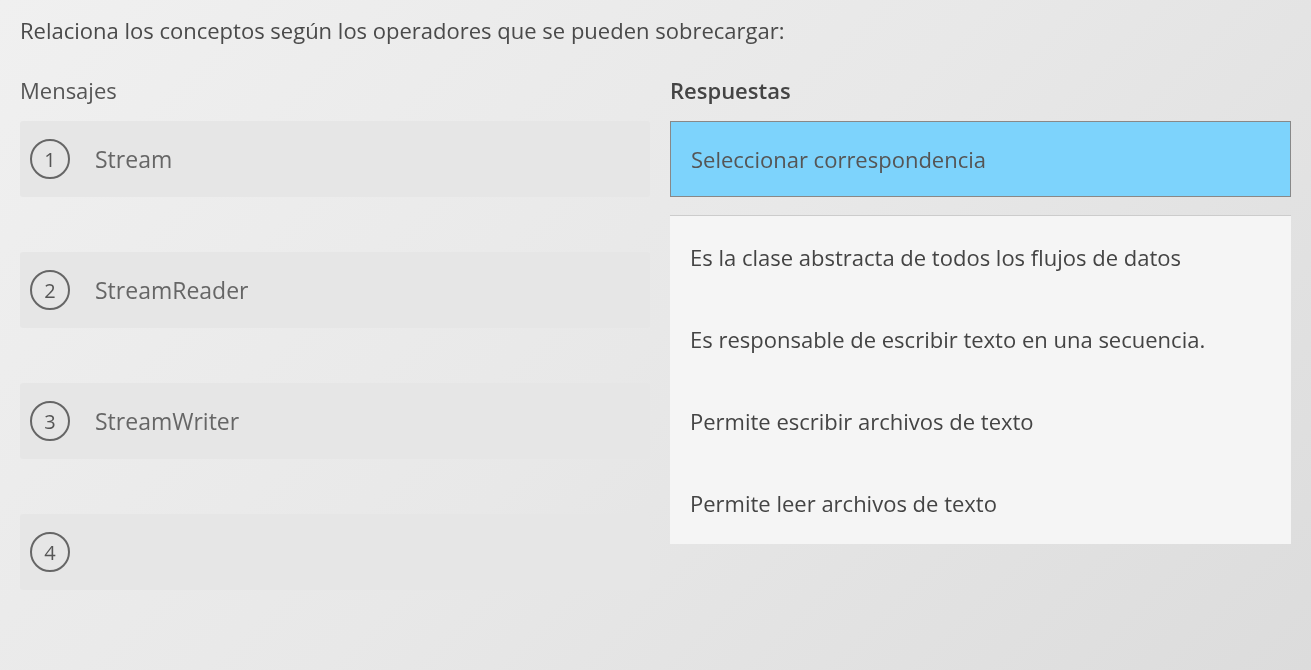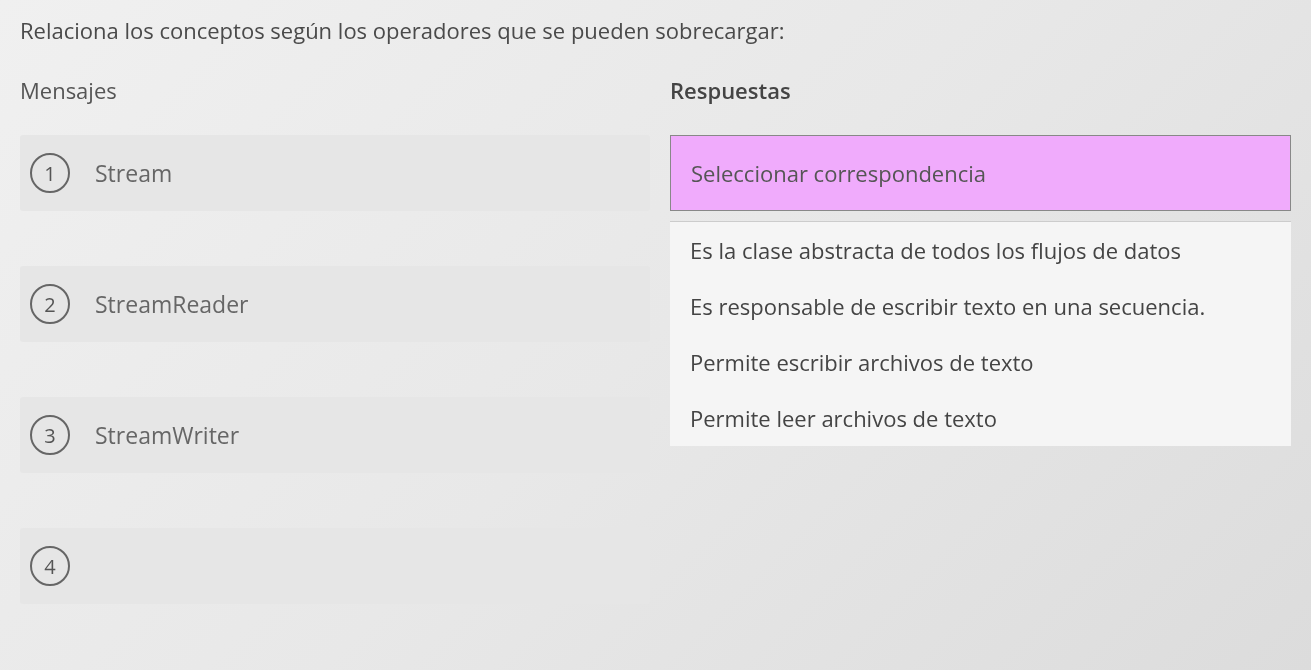--- a/index.html
+++ b/index.html
@@ -28,21 +28,21 @@
     .left-col {
       flex: 0 0 630px;
     }
     .right-col {
       flex: 1;
     }
     .col-header {
       font-size: 22px;
       color: #555;
       font-weight: 400;
-      margin-bottom: 30px;
+      margin-bottom: 16px;
     }
     .col-header.right {
       font-weight: 600;
       color: #444;
     }
     .msg-row {
       display: flex;
       align-items: center;
       background: #e6e6e6;
       border-radius: 3px;
@@ -68,33 +68,33 @@
       flex-shrink: 0;
       background: transparent;
     }
     .msg-label {
       font-size: 23px;
       color: #666;
       text-align: right;
     }
     .select-box {
       border: 1px solid #888;
-      background: #f0abfc;
+      background: #7dd3fc;
       padding: 22px 20px;
       font-size: 22px;
       color: #555;
-      margin-bottom: 10px;
+      margin-bottom: 18px;
       cursor: pointer;
     }
     .dropdown-panel {
       background: #f5f5f5;
       border-top: 1px solid #ccc;
     }
     .option-row {
-      padding: 13px 20px;
+      padding: 26px 20px;
       font-size: 22px;
       color: #444;
       cursor: pointer;
     }
   </style>
 </head>
 <body>
 
 <div class="question-text">Relaciona los conceptos según los operadores que se pueden sobrecargar:</div>
 

